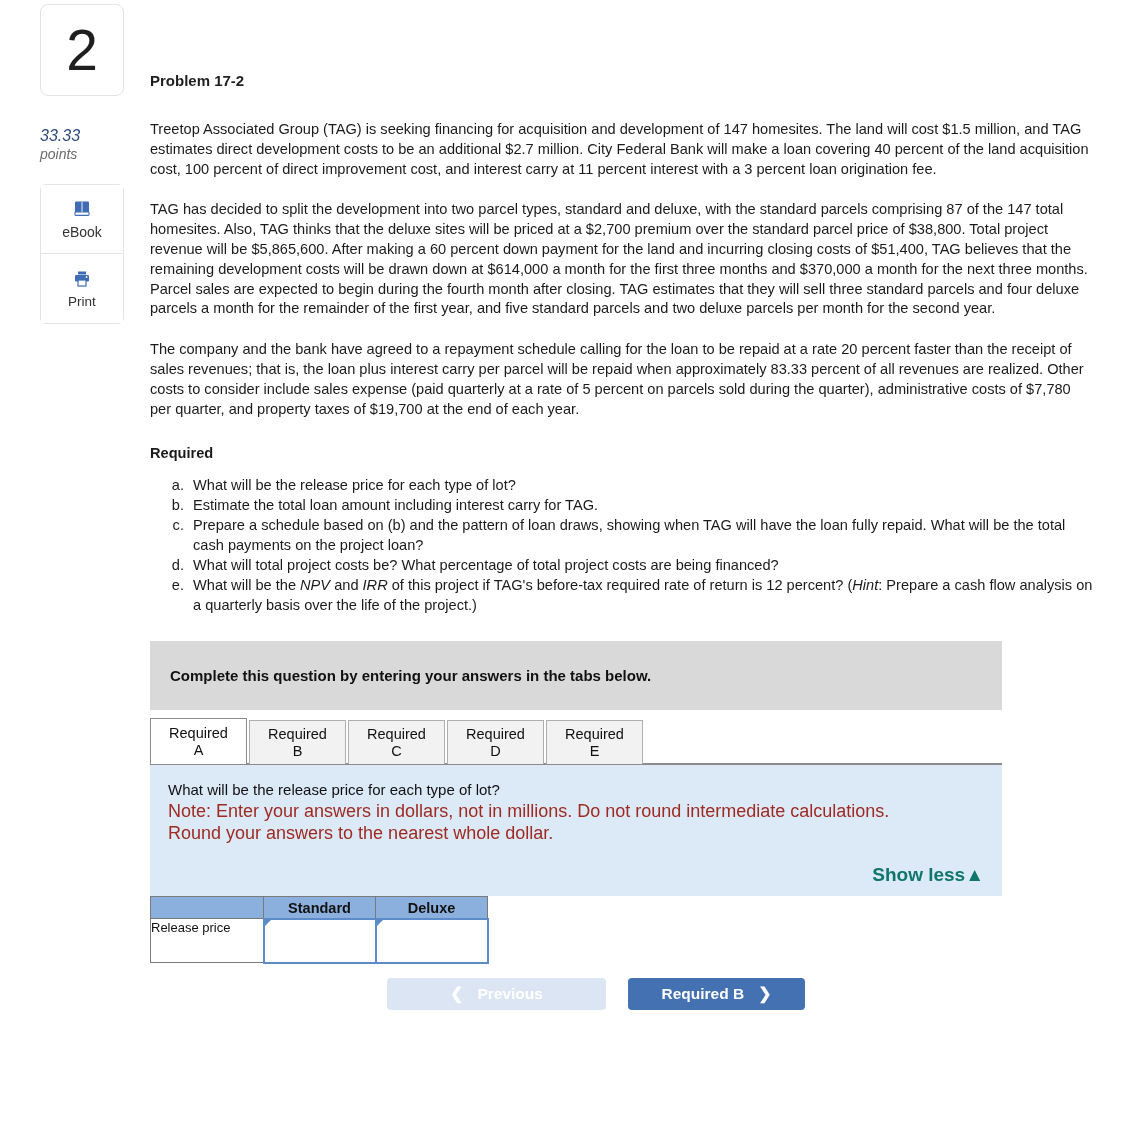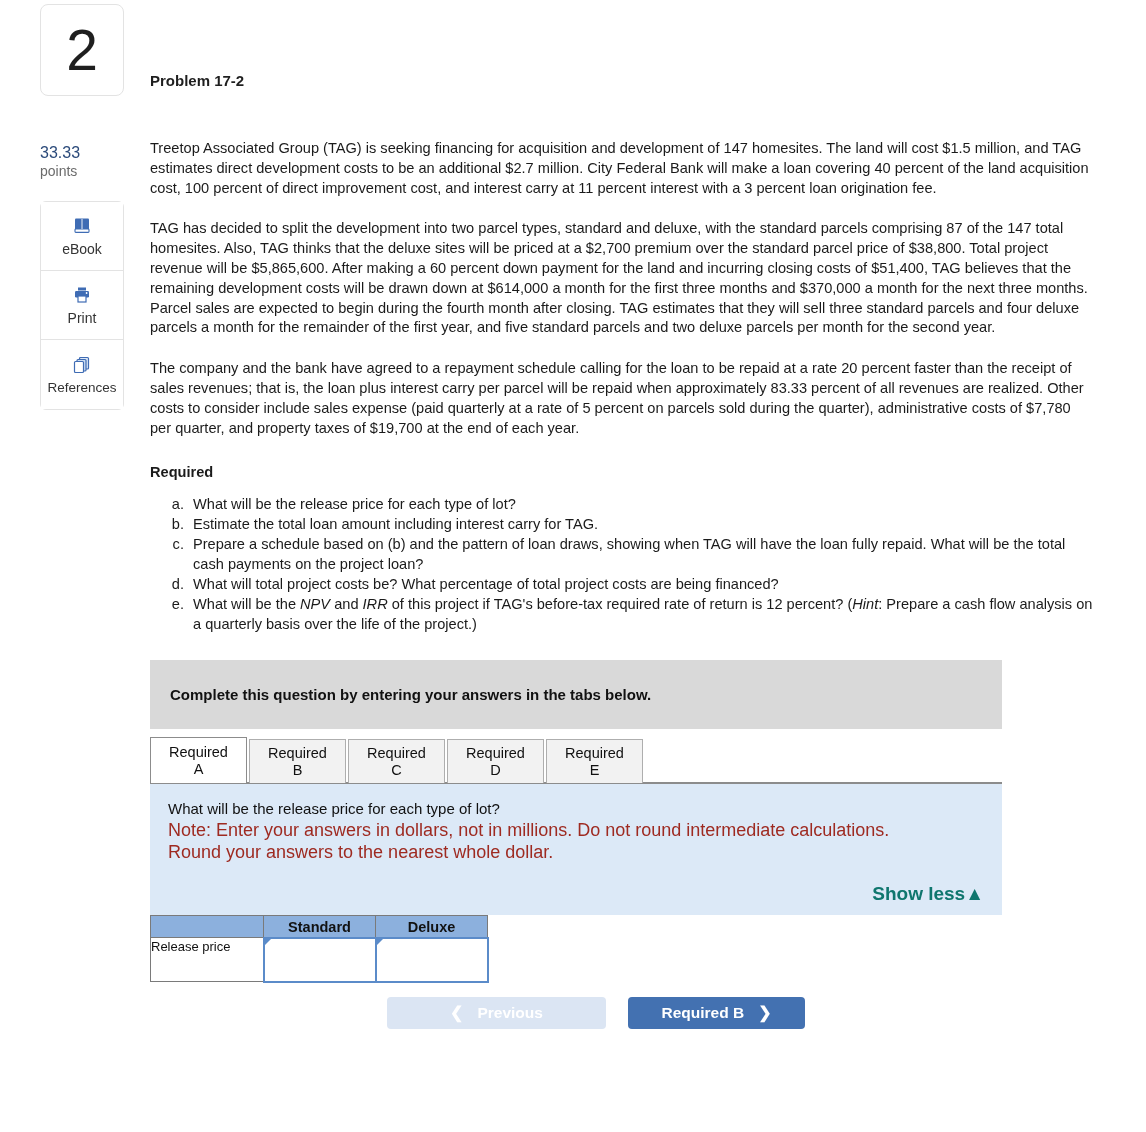--- a/index.html
+++ b/index.html
@@ -32,22 +32,23 @@
     box-shadow: 0 0 0 0 rgba(0,0,0,0);
   }
   .qnum-box span {
     font-size: 57px;
     font-weight: 400;
     color: #1f1f1f;
     line-height: 1;
   }
   .points-wrap {
     margin-left: 40px;
-    margin-top: 47px;
+    margin-top: 30px;
     line-height: 1.25;
+    font-style: italic;
   }
   .points-value { font-size: 16px; color: #2b4a7a; display:block; }
   .points-label { font-size: 14px; color: #6b6b6b; display:block; }
 
   .tool-stack {
     margin-left: 40px;
     margin-top: 20px;
     width: 84px;
     border: 1px solid #e3e3e3;
     border-radius: 6px;
@@ -83,21 +84,21 @@
     color: #1f1f1f;
     margin-top: 72px;
   }
   .body-text {
     font-size: 14.6px;
     line-height: 19.8px;
     color: #1b1b1b;
     margin-top: 21px;
     width: 940px;
   }
-  .body-text.p1 { margin-top: 50px; }
+  .body-text.p1 { margin-top: 31px; }
   .req-heading {
     font-size: 14.6px;
     font-weight: bold;
     margin-top: 26px;
     color: #1b1b1b;
   }
   ol.req-list {
     margin: 14px 0 0 0;
     padding-left: 38px;
     list-style-type: lower-alpha;
@@ -294,30 +295,20 @@
         <svg width="20" height="20" viewBox="0 0 20 20">
           <rect x="6" y="2.5" width="8" height="3" fill="#3f6cb4"></rect>
           <rect x="3" y="6" width="14" height="6.5" rx="1.2" fill="#3f6cb4"></rect>
           <rect x="6" y="11" width="8" height="6" fill="#ffffff" stroke="#3f6cb4" stroke-width="1.2"></rect>
           <circle cx="14.6" cy="8" r="0.9" fill="#ffffff"></circle>
         </svg>
       </span>
       <span class="lbl">Print</span>
     </div>
 
-    <div class="tool-btn">
-      <span class="tool-icon">
-        <svg width="20" height="20" viewBox="0 0 20 20">
-          <rect x="7.5" y="2.5" width="9" height="11.5" rx="1" fill="#dce7f6" stroke="#3f6cb4" stroke-width="1.2"></rect>
-          <rect x="5" y="4.5" width="9" height="11.5" rx="1" fill="#c9dbf2" stroke="#3f6cb4" stroke-width="1.2"></rect>
-          <rect x="2.5" y="6.5" width="9" height="11" rx="1" fill="#ffffff" stroke="#3f6cb4" stroke-width="1.2"></rect>
-        </svg>
-      </span>
-      <span class="lbl">References</span>
-    </div>
 
   </div>
 </div>
 
 <div id="main">
 
   <div id="page-title">Problem 17-2</div>
 
   <p class="body-text p1">Treetop Associated Group (TAG) is seeking financing for acquisition and development of 147 homesites. The land will cost $1.5 million, and TAG estimates direct development costs to be an additional $2.7 million. City Federal Bank will make a loan covering 40 percent of the land acquisition cost, 100 percent of direct improvement cost, and interest carry at 11 percent interest with a 3 percent loan origination fee.</p>
   <p class="body-text">TAG has decided to split the development into two parcel types, standard and deluxe, with the standard parcels comprising 87 of the 147 total homesites. Also, TAG thinks that the deluxe sites will be priced at a $2,700 premium over the standard parcel price of $38,800. Total project revenue will be $5,865,600. After making a 60 percent down payment for the land and incurring closing costs of $51,400, TAG believes that the remaining development costs will be drawn down at $614,000 a month for the first three months and $370,000 a month for the next three months. Parcel sales are expected to begin during the fourth month after closing. TAG estimates that they will sell three standard parcels and four deluxe parcels a month for the remainder of the first year, and five standard parcels and two deluxe parcels per month for the second year.</p>

